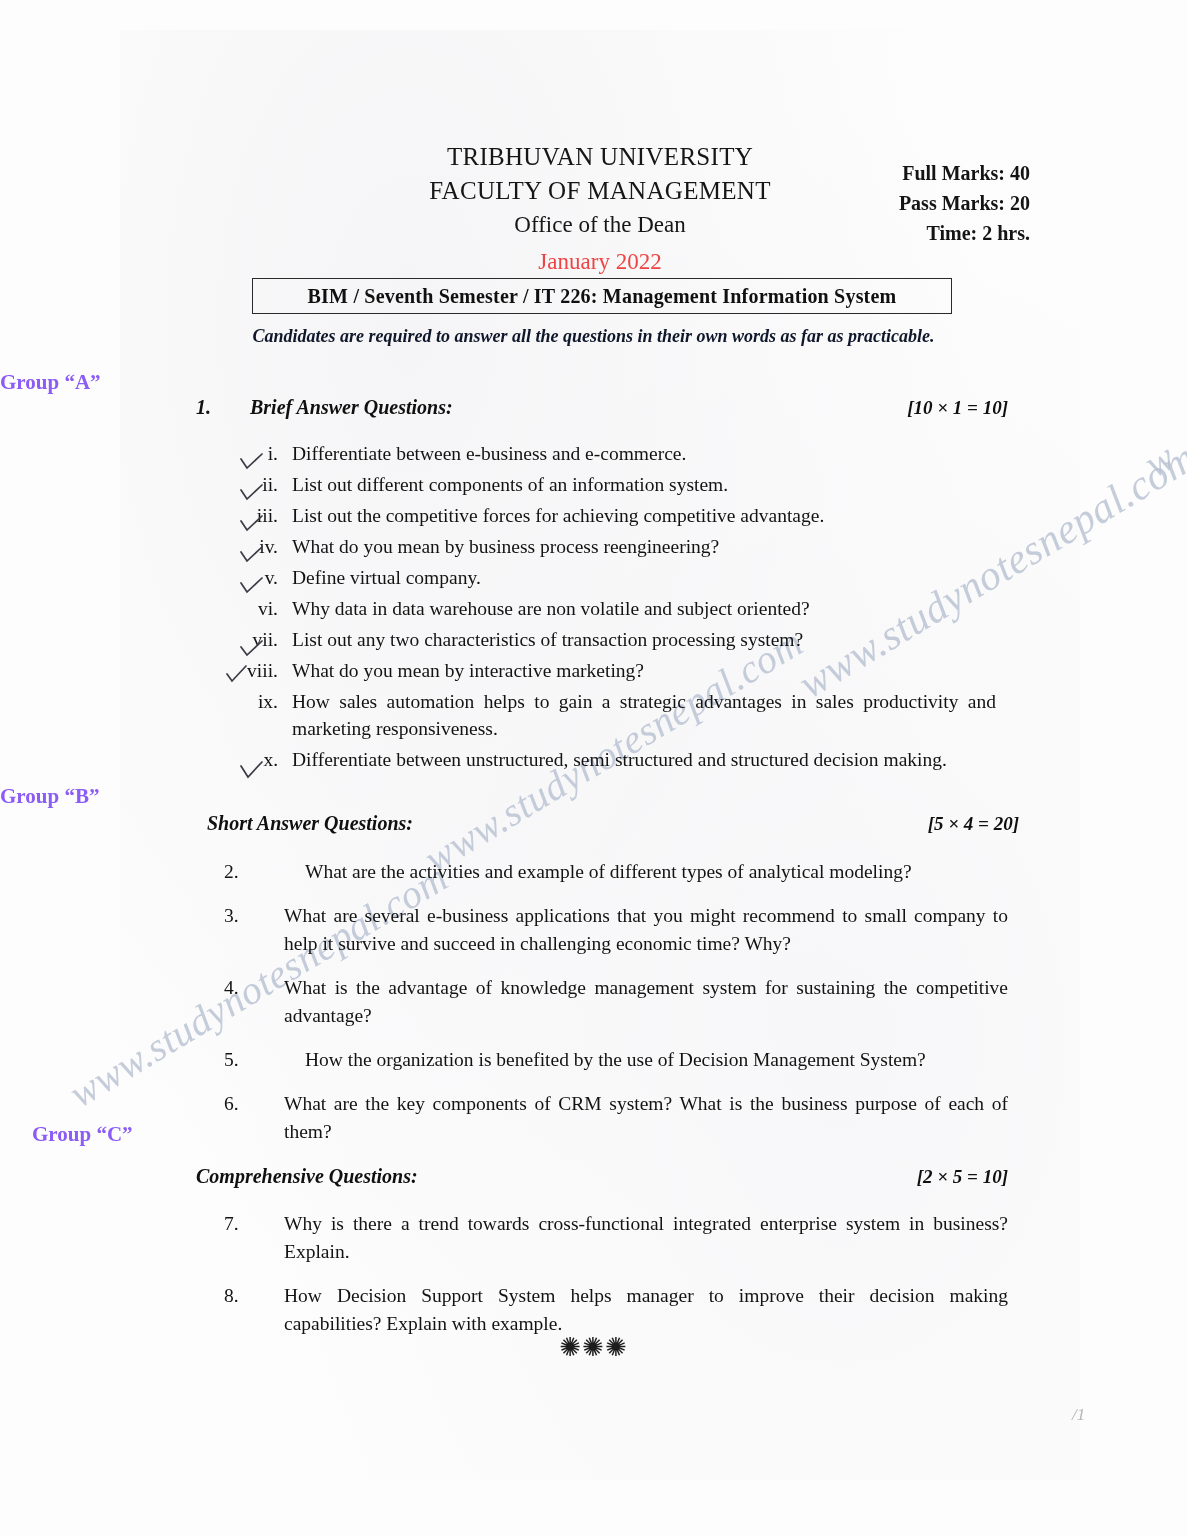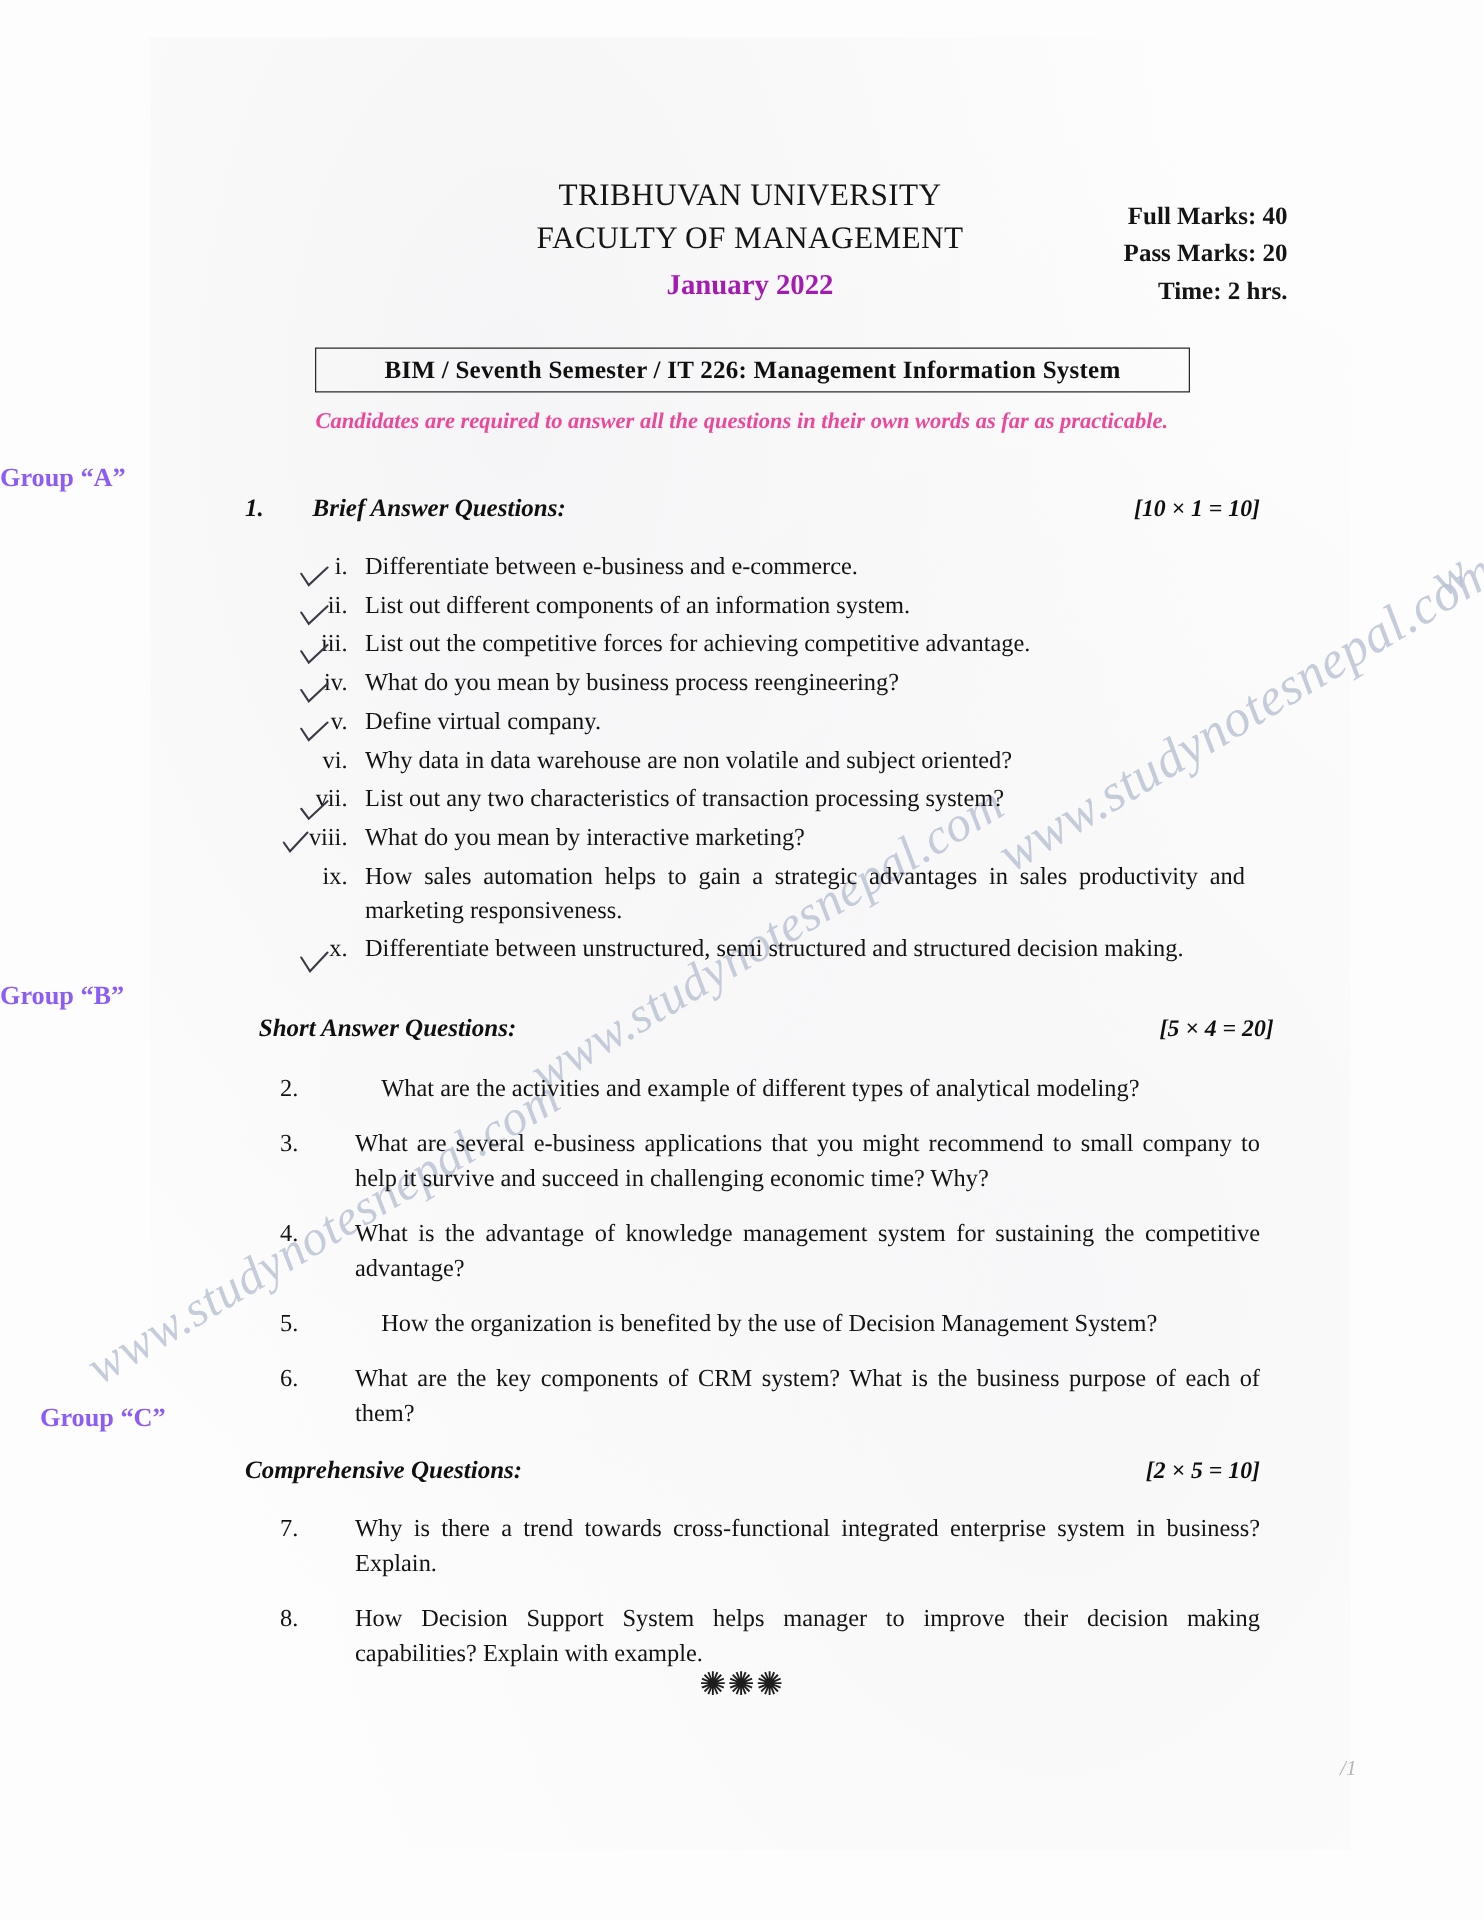--- a/index.html
+++ b/index.html
@@ -74,24 +74,24 @@
   }
   .uni-sub {
     text-align: center;
     font-size: 23px;
     line-height: 34px;
     color: #161616;
   }
   .month-year {
     text-align: center;
     font-size: 23px;
-    font-weight: bold;
+    font-weight: normal;
     line-height: 36px;
     margin-top: 2px;
-    color: #a21caf;
+    color: #ef4444;
   }
 
   .marks-block {
     position: absolute;
     left: 790px; top: 158px;
     width: 240px;
     text-align: right;
     font-weight: bold;
     font-size: 20px;
     line-height: 30px;
@@ -116,21 +116,21 @@
   }
 
   .instruction {
     position: absolute;
     left: 0; top: 326px;
     width: 1187px;
     text-align: center;
     font-style: italic;
     font-weight: bold;
     font-size: 18px;
-    color: #ec4899;
+    color: #0f172a;
   }
 
   
   .group-head {
     position: absolute;
     width: 1187px;
     text-align: left;
     font-weight: bold;
     font-size: 21px;
     color: #8b5cf6;
@@ -258,20 +258,21 @@
 <div class="wm wm-2">www.studynotesnepal.com</div>
 <div class="wm wm-3">www.studynotesnepal.com</div>
 <div class="wm wm-4">w</div>
 <div class="wm wm-5">m</div>
 
 <div class="sheet">
 
   <div class="header-block">
     <div class="uni-title">TRIBHUVAN UNIVERSITY</div>
     <div class="uni-title">FACULTY OF MANAGEMENT</div>
+    <div class="uni-sub">Office of the Dean</div>
     <div class="month-year">January 2022</div>
   </div>
 
   <div class="marks-block">
     <div>Full Marks: 40</div>
     <div>Pass Marks: 20</div>
     <div>Time: 2 hrs.</div>
   </div>
 
   <div class="subject-box">

